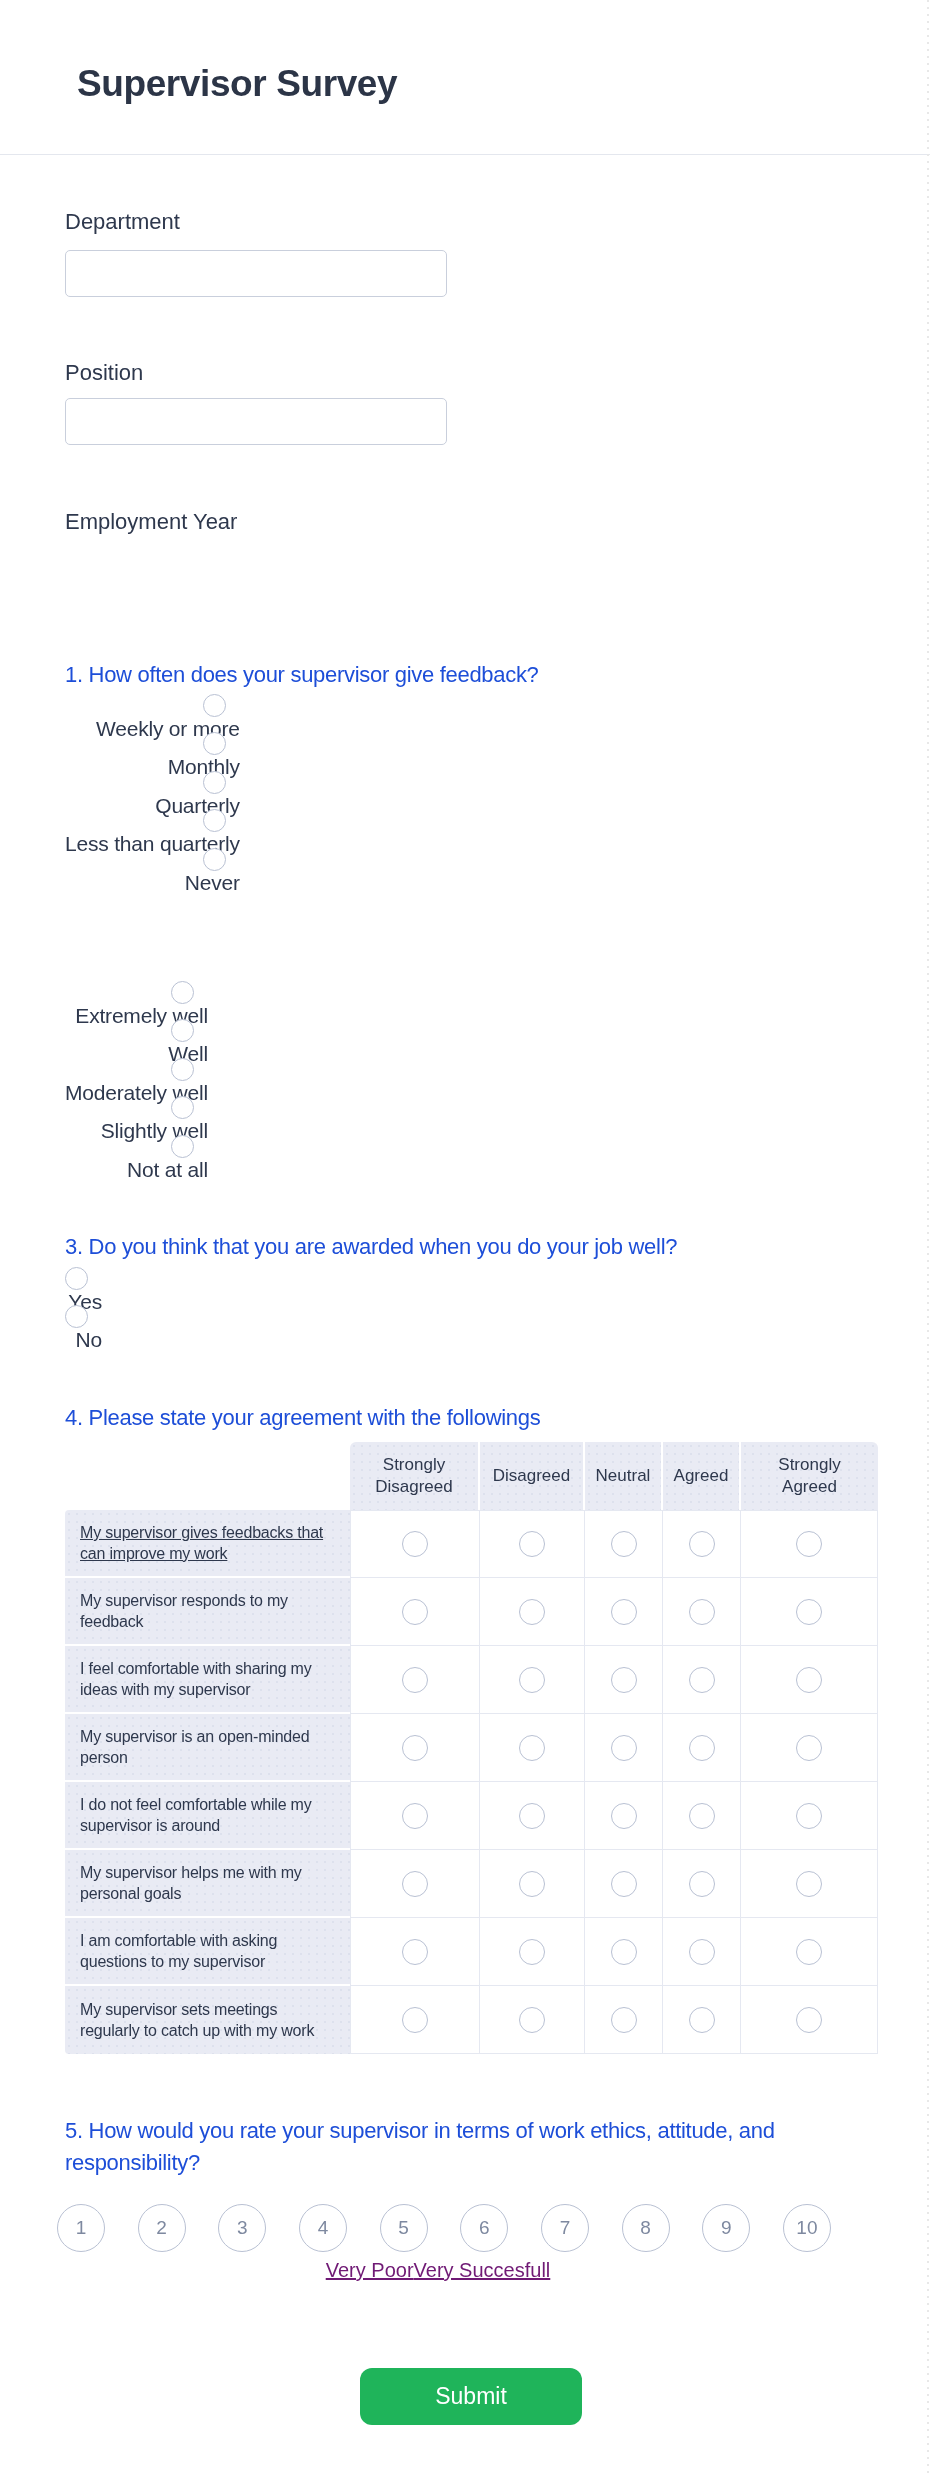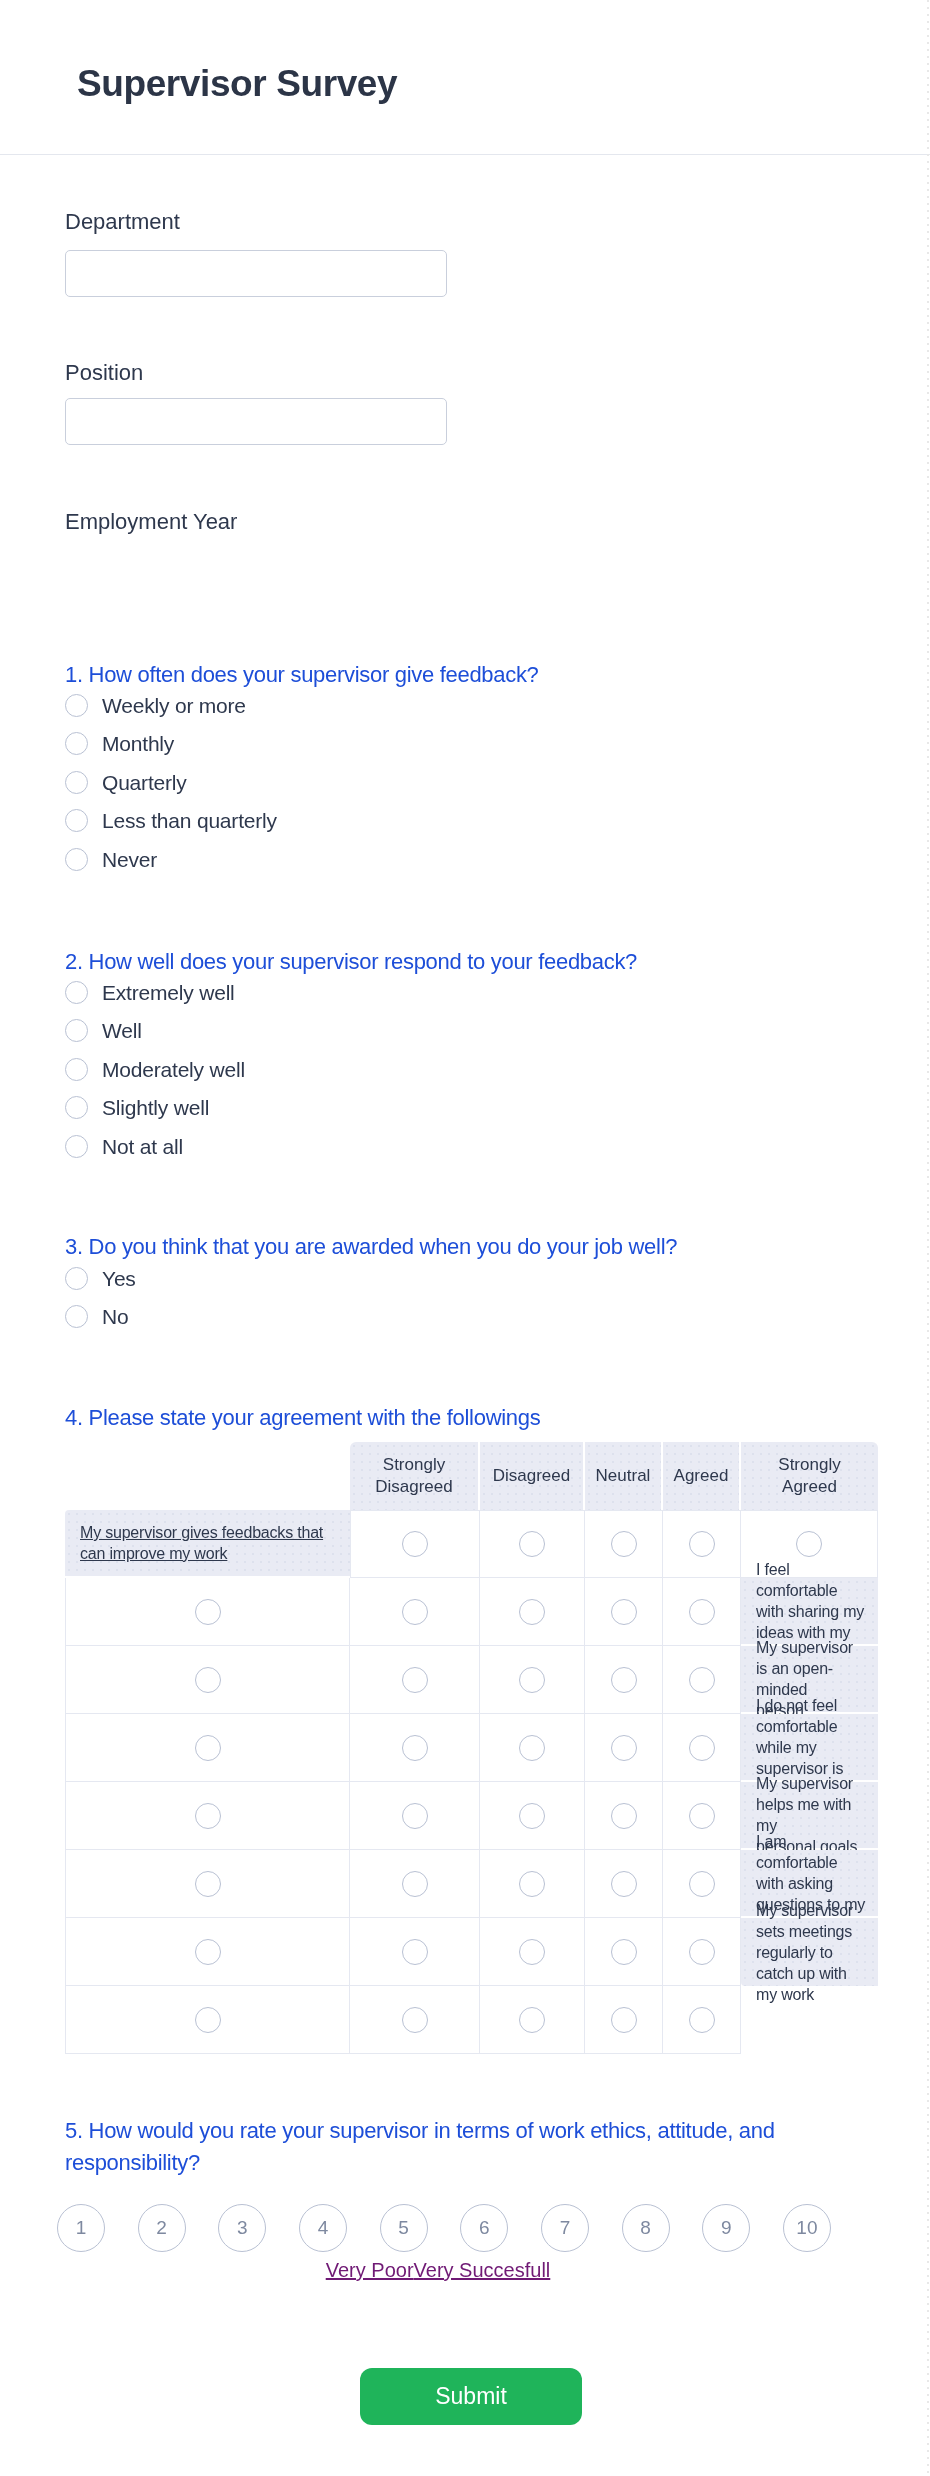--- a/index.html
+++ b/index.html
@@ -14,21 +14,21 @@
   .f-label{font-size:22px;font-weight:500;color:#2e384d;line-height:26px;}
   .text-input{
     position:absolute;left:65px;width:382px;height:47px;box-sizing:border-box;
     border:1px solid #c9cfdc;border-radius:5px;background:#fff;outline:none;
     font-family:inherit;font-size:21px;color:#2e384d;padding:0 14px;
   }
   .text-input::placeholder{color:#b0b7c6;}
   .q-title{font-size:22px;font-weight:500;letter-spacing:-0.3px;color:#1d4ed8;line-height:32px;white-space:pre-line;}
   .q5{width:830px;}
   .options{position:absolute;left:65px;}
-  .opt-row{display:flex;align-items:flex-start;height:38.4px;}
+  .opt-row{display:flex;align-items:flex-end;height:38.4px;flex-direction:column;}
   .radio{width:23px;height:23px;box-sizing:border-box;border:1.5px solid #b9c1d3;border-radius:50%;background:#fff;flex:none;margin-right:14px;}
   .opt-label{font-size:21px;letter-spacing:-0.2px;color:#2e384d;}
 
   .matrix{
     position:absolute;left:65px;top:1442px;width:782px;
     display:grid;grid-template-columns:285px 130px 105px 78px 78px 137px;grid-auto-rows:68px;
   }
   .dotbg{
     background-color:#e9ebf4;
     background-image:radial-gradient(#dde1ed 1px, rgba(0,0,0,0) 1.1px);
@@ -109,21 +109,20 @@
       <div class="opt-row">
         <div class="radio"></div>
         <div class="opt-label">Less than quarterly</div>
       </div>
       <div class="opt-row">
         <div class="radio"></div>
         <div class="opt-label">Never</div>
       </div>
     </div>
 
-  <div class="abs q-title" style="top:946px">2. How well does your supervisor respond to your feedback?</div>
   <div class="options" style="top:981px">
       <div class="opt-row">
         <div class="radio"></div>
         <div class="opt-label">Extremely well</div>
       </div>
       <div class="opt-row">
         <div class="radio"></div>
         <div class="opt-label">Well</div>
       </div>
       <div class="opt-row">
@@ -172,20 +171,22 @@
       </div>
       <div class="mcell rt">
         <div class="radio26"></div>
       </div>
       <div class="mcell rt">
         <div class="radio26"></div>
       </div>
       <div class="mcell rt">
         <div class="radio26"></div>
       </div>
+      <div class="mlabel dotbg">My supervisor responds to my
+feedback</div>
       <div class="mcell cl">
         <div class="radio26"></div>
       </div>
       <div class="mcell">
         <div class="radio26"></div>
       </div>
       <div class="mcell">
         <div class="radio26"></div>
       </div>
       <div class="mcell">

